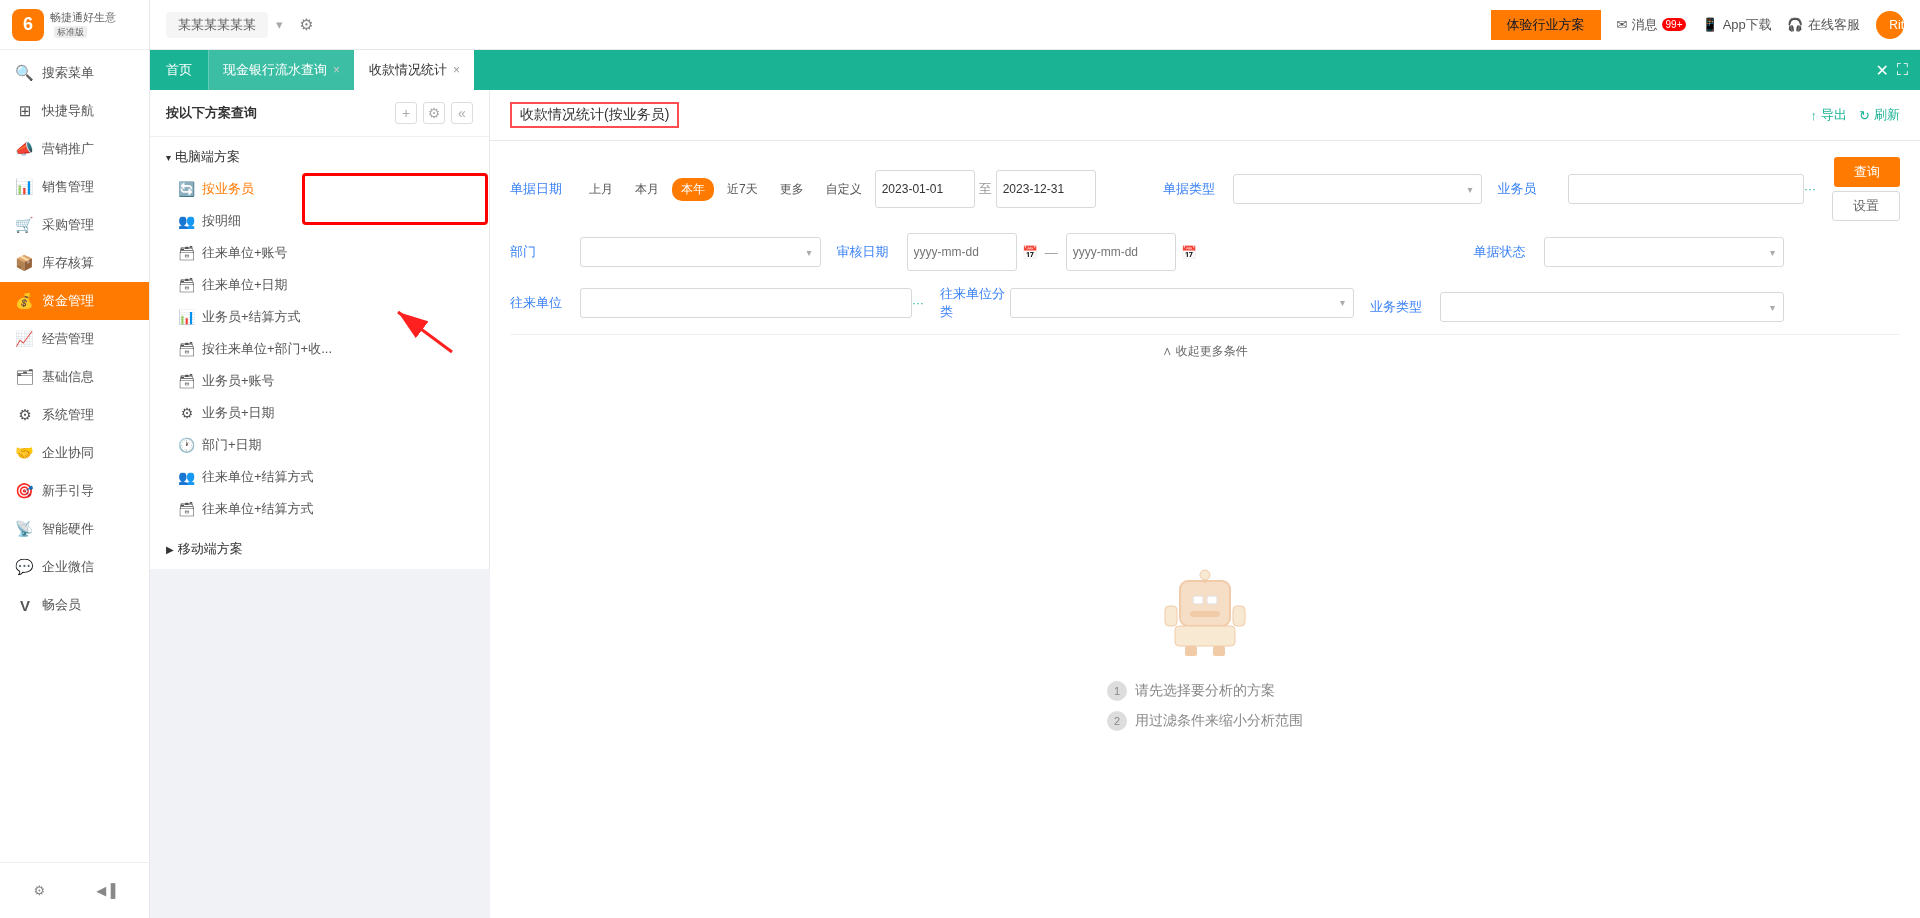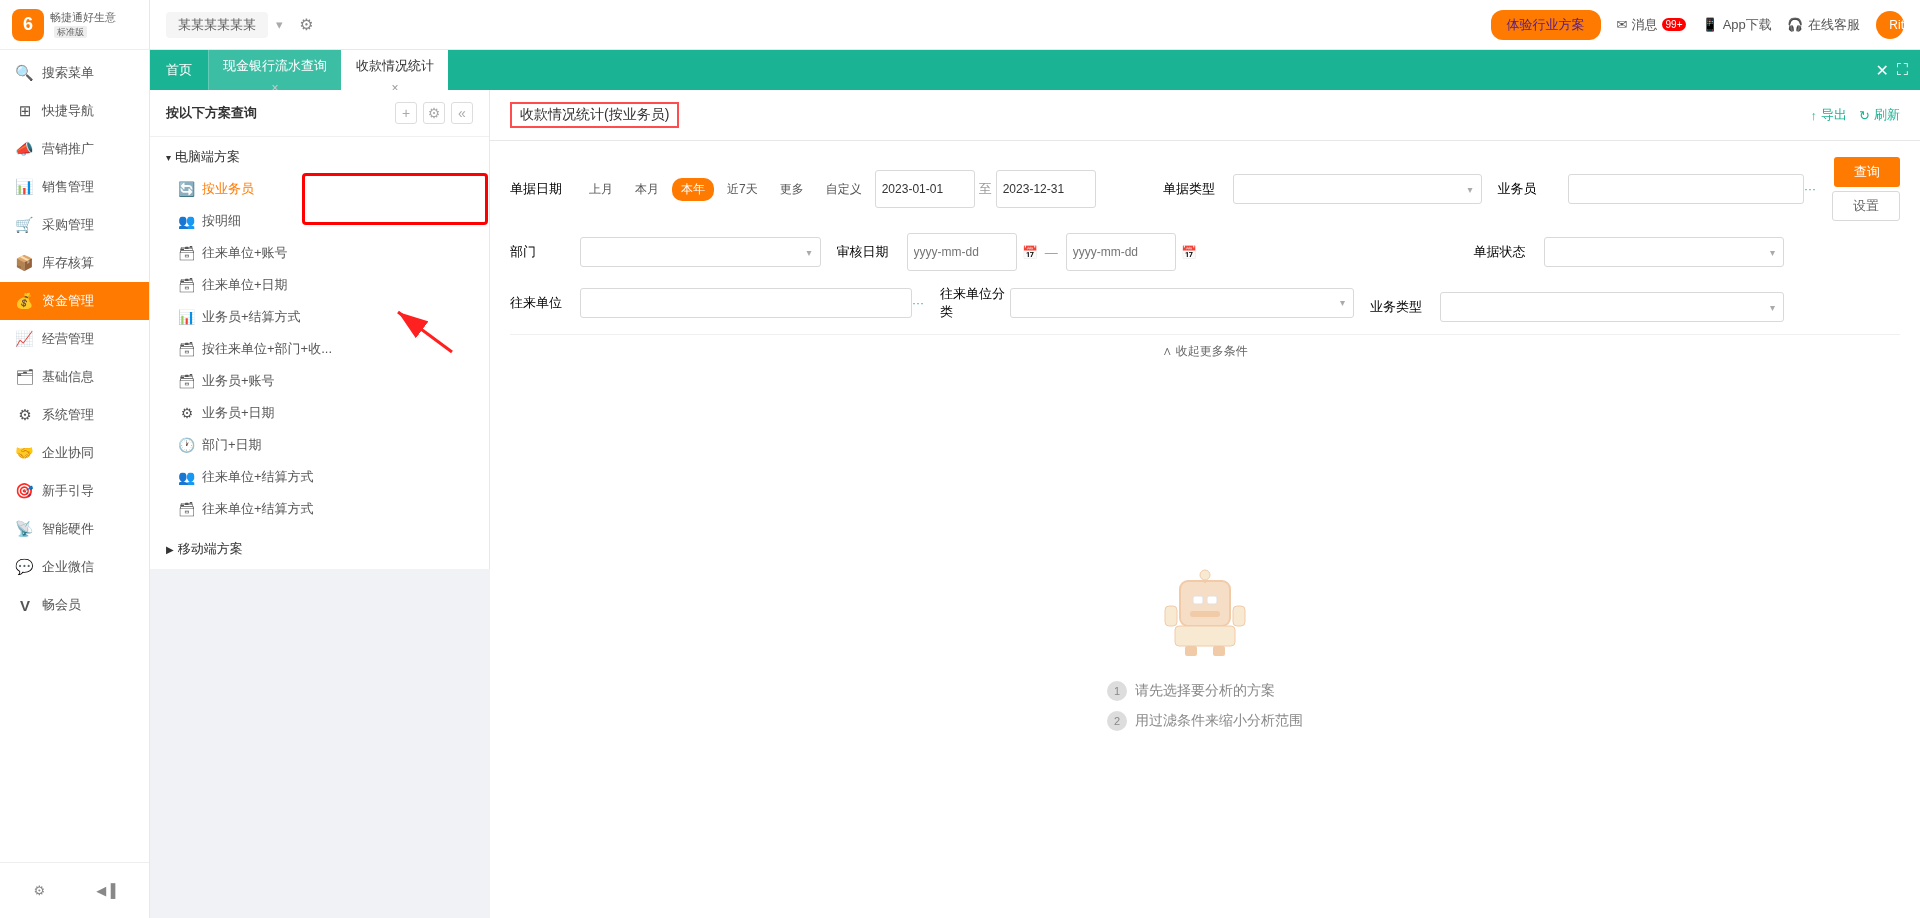--- a/index.html
+++ b/index.html
@@ -23,29 +23,29 @@
 
     
     .main-area { flex: 1; display: flex; flex-direction: column; overflow: hidden; }
 
     
     .top-header { height: 50px; background: #fff; border-bottom: 1px solid #e8e8e8; display: flex; align-items: center; padding: 0 16px; justify-content: space-between; flex-shrink: 0; }
     .top-header-left { display: flex; align-items: center; gap: 8px; }
     .breadcrumb-label { font-size: 13px; color: #666; background: #f5f5f5; padding: 4px 12px; border-radius: 4px; }
     .settings-icon-btn { width: 32px; height: 32px; display: flex; align-items: center; justify-content: center; cursor: pointer; color: #888; font-size: 16px; }
     .top-header-right { display: flex; align-items: center; gap: 16px; }
-    .header-trial-btn { background: #ff7a00; color: #4c1d95; border: none; padding: 6px 16px; border-radius: 12px; cursor: pointer; font-size: 13px; }
+    .header-trial-btn { background: #ff7a00; color: #0f172a; border: none; padding: 6px 16px; border-radius: 0; cursor: pointer; font-size: 13px; }
     .header-action { display: flex; align-items: center; gap: 4px; color: #555; cursor: pointer; font-size: 13px; }
     .badge-red { background: #f00; color: #fff; font-size: 10px; padding: 1px 4px; border-radius: 8px; min-width: 18px; text-align: center; }
     .user-avatar { width: 28px; height: 28px; background: #ff7a00; border-radius: 50%; display: flex; align-items: center; justify-content: flex-end; color: #fff; font-size: 12px; }
 
     
     .tab-bar { height: 40px; background: #1ab394; display: flex; align-items: center; padding: 0; flex-shrink: 0; }
     .tab-home { padding: 0 16px; color: #fff; cursor: pointer; font-size: 13px; height: 100%; display: flex; align-items: center; }
-    .tab-item { display: flex; align-items: center; padding: 7px 14px; height: 100%; background: rgba(255,255,255,0.15); color: #fff; cursor: pointer; font-size: 13px; gap: 6px; border-left: 1px solid rgba(255,255,255,0.2); flex-direction: column; }
+    .tab-item { display: flex; align-items: center; padding: 0 14px; height: 100%; background: rgba(255,255,255,0.15); color: #fff; cursor: pointer; font-size: 13px; gap: 6px; border-left: 1px solid rgba(255,255,255,0.2); }
     .tab-item.active { background: #fff; color: #333; }
     .tab-close { font-size: 12px; color: #ccc; cursor: pointer; }
     .tab-item.active .tab-close { color: #999; }
     .tab-spacer { flex: 1; }
     .tab-window-controls { display: flex; align-items: center; gap: 8px; padding-right: 12px; }
     .tab-window-btn { color: #fff; cursor: pointer; font-size: 16px; }
 
     
     .page-content { flex: 1; display: flex; overflow: hidden; }
 
@@ -68,21 +68,21 @@
     .right-panel { flex: 1; display: flex; flex-direction: column; background: #f5f5f5; overflow: hidden; }
     .page-title-bar { background: #fff; padding: 12px 20px; display: flex; align-items: center; justify-content: space-between; border-bottom: 1px solid #e8e8e8; flex-shrink: 0; }
     .page-title { font-size: 14px; font-weight: 500; color: #333; border: 2px solid #ff4d4f; padding: 2px 8px; display: inline-block; }
     .page-title-actions { display: flex; align-items: center; gap: 12px; }
     .title-action-btn { display: flex; align-items: center; gap: 4px; color: #1ab394; cursor: pointer; font-size: 13px; }
 
     
     .search-form { background: #fff; padding: 16px 20px; flex-shrink: 0; }
     .form-row { display: flex; align-items: center; margin-bottom: 12px; gap: 16px; }
     .form-item { display: flex; align-items: center; flex: 1; min-width: 0; }
-    .form-label { font-size: 13px; color: #000000; width: 70px; flex-shrink: 0; }
+    .form-label { font-size: 13px; color: #3b82f6; width: 70px; flex-shrink: 0; }
     .form-control { flex: 1; height: 30px; border: 1px solid #d9d9d9; border-radius: 3px; padding: 0 8px; font-size: 13px; outline: none; }
     .date-range-selector { display: flex; align-items: center; gap: 4px; }
     .date-btn { padding: 2px 8px; border-radius: 3px; cursor: pointer; font-size: 12px; border: 1px solid transparent; color: #555; }
     .date-btn.active { background: #ff7a00; color: #fff; border-radius: 10px; }
     .date-input { border: 1px solid #d9d9d9; border-radius: 3px; padding: 18px 6px; font-size: 12px; color: #333; height: 37px; width: 100px; }
     .date-separator { color: #999; }
     .select-control { flex: 1; height: 30px; border: 1px solid #d9d9d9; border-radius: 3px; padding: 0 8px; font-size: 13px; background: #fff; cursor: pointer; display: flex; align-items: center; justify-content: space-between; }
     .select-arrow { color: #aaa; font-size: 10px; }
     .more-btn { color: #1ab394; cursor: pointer; font-size: 12px; }
     .query-btn { background: #ff7a00; color: #fff; border: none; padding: 6px 20px; border-radius: 3px; cursor: pointer; font-size: 13px; }

